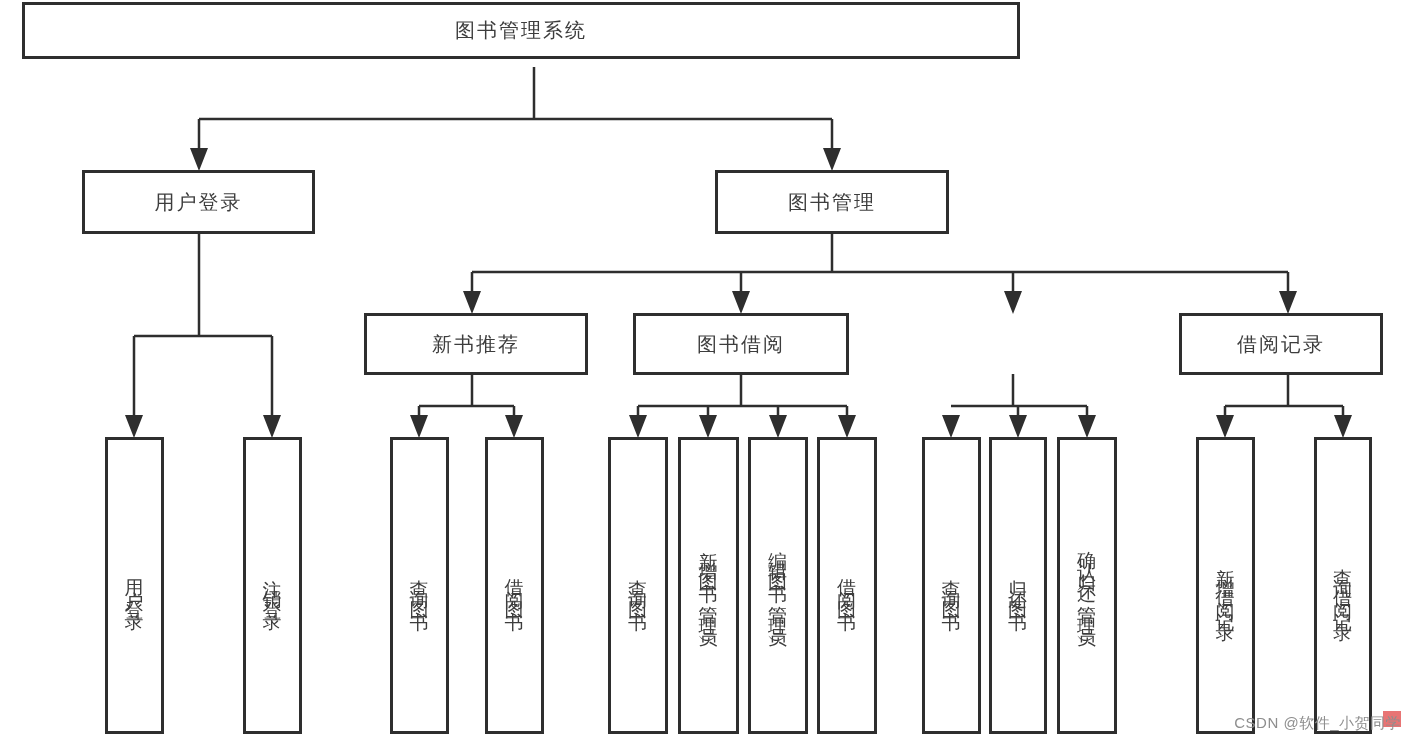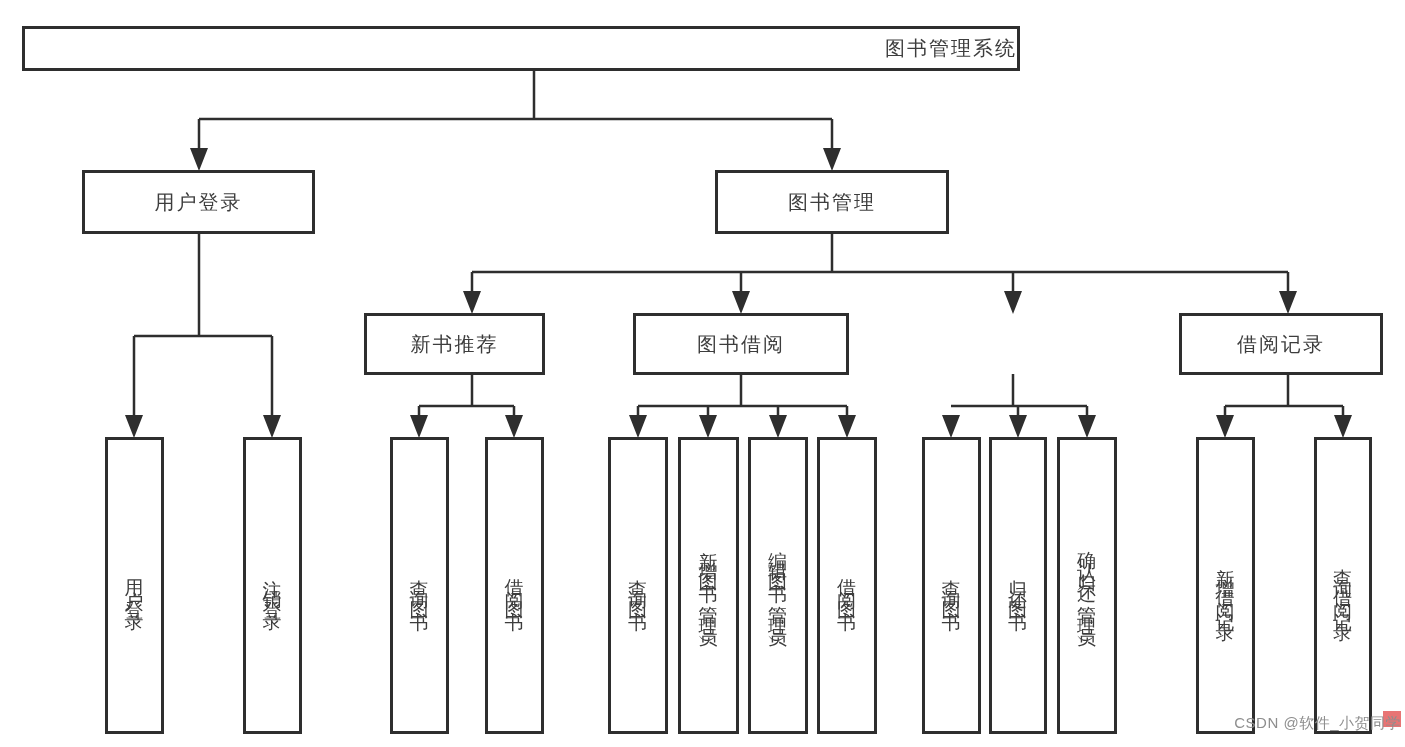--- a/index.html
+++ b/index.html
@@ -36,26 +36,26 @@
     white-space: nowrap;
   }
   .v-box span {
     writing-mode: vertical-rl;
     text-orientation: mixed;
     font-size: 19px;
     letter-spacing: 11px;
     line-height: 1;
   }
   
-  .n-root   { left: 22px;  top: 26px;  width: 998px; height: 45px; justify-content: flex-end; }
+  .n-root   { left: 22px;  top: 2px;  width: 998px; height: 57px; }
   
   .n-login  { left: 82px;  top: 170px; width: 233px; height: 64px; }
   .n-mgmt   { left: 715px; top: 170px; width: 234px; height: 64px; text-align: right; }
   
-  .n-newb   { left: 364px;  top: 313px; width: 181px; height: 62px; }
+  .n-newb   { left: 364px;  top: 313px; width: 224px; height: 62px; }
   .n-borrow { left: 633px;  top: 313px; width: 216px; height: 62px; }
   .n-cur    { left: 903px;  top: 313px; width: 220px; height: 62px; }
   .n-rec    { left: 1179px; top: 313px; width: 204px; height: 62px; }
   
   .leaf { top: 437px; height: 297px; width: 59px; }
   .l1  { left: 105px; }
   .l2  { left: 243px; }
   .l3  { left: 390px; }
   .l4  { left: 485px; }
   .l5  { left: 608px; width: 60px; }

